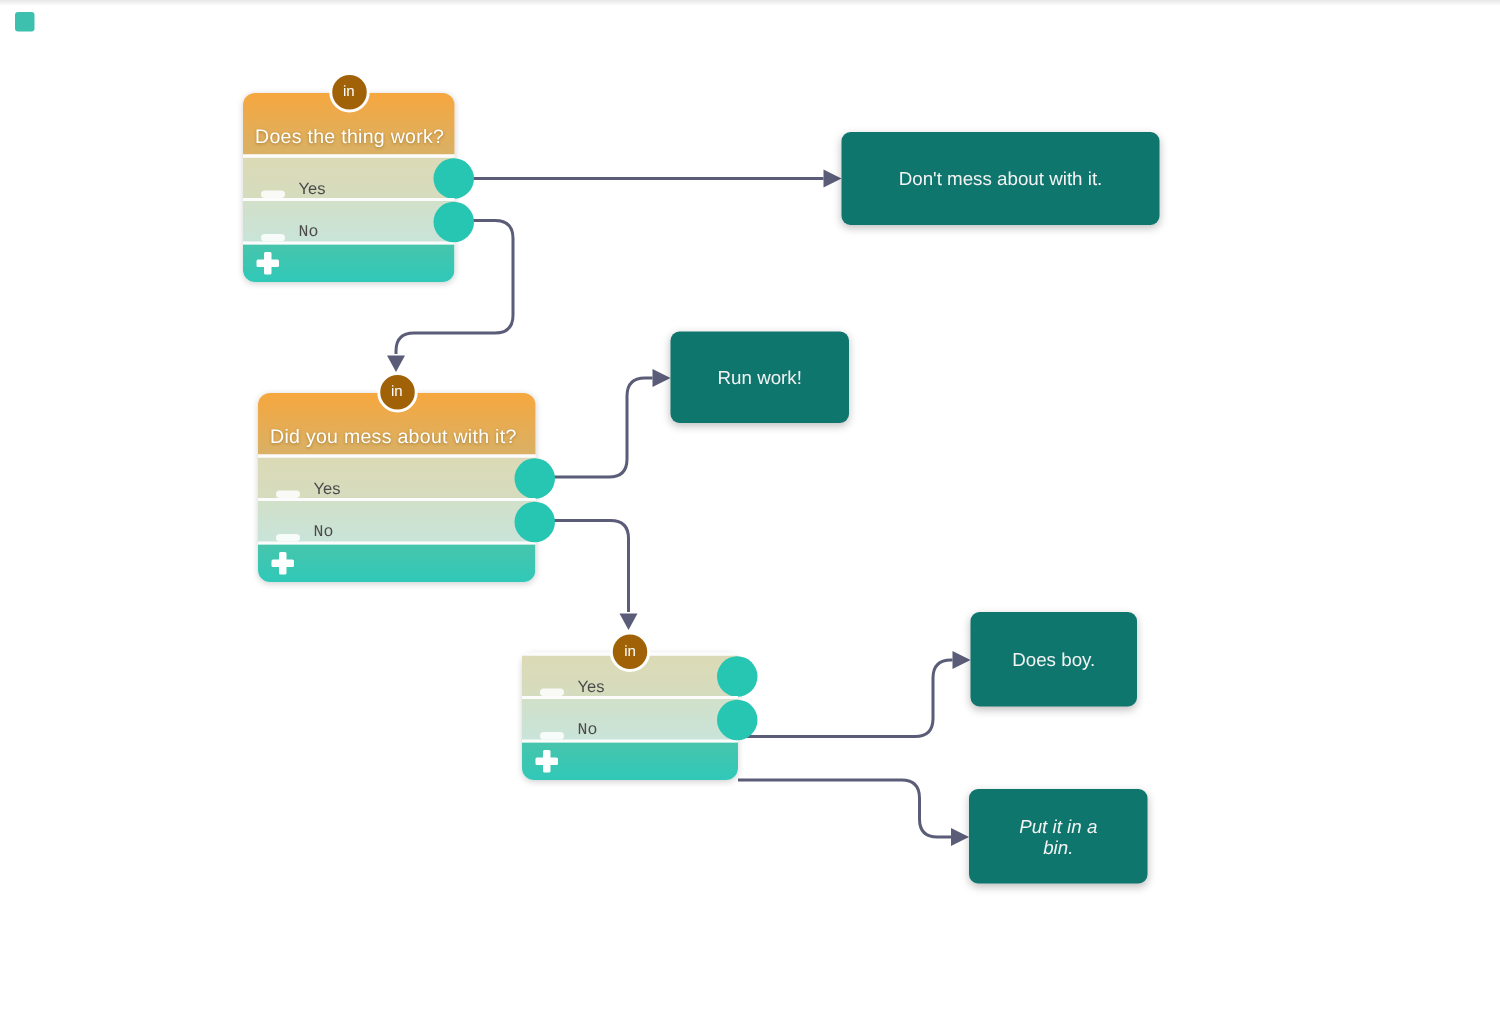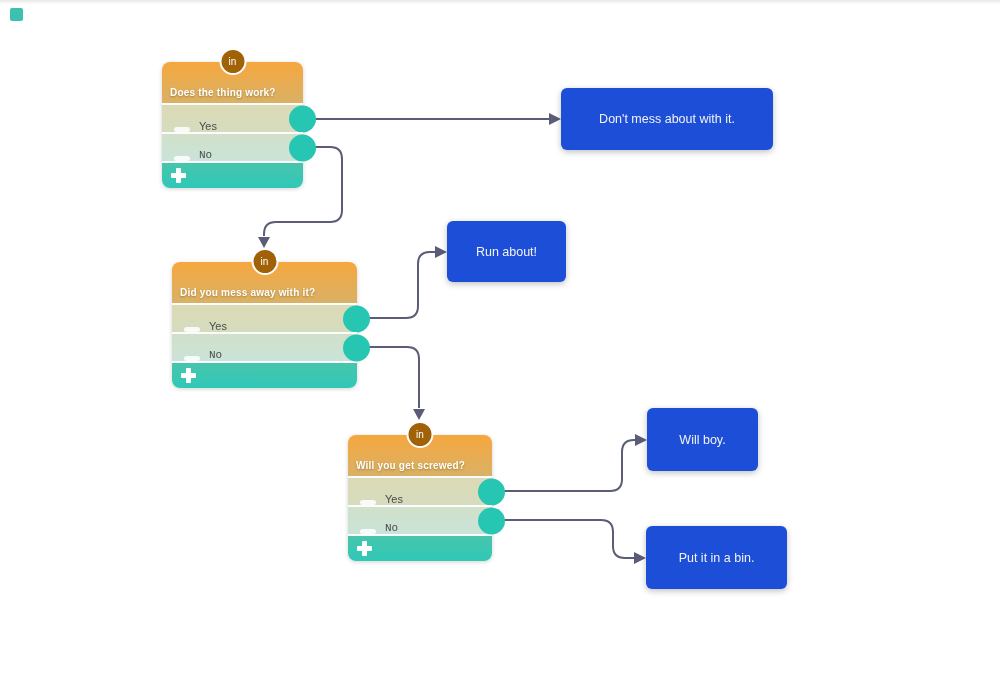--- a/index.html
+++ b/index.html
@@ -13,21 +13,21 @@
   .swatch { position:absolute; left:10px; top:8px; width:13px; height:13px;
     background:#3dc0ad; border-radius:2px; z-index:2; }
 
   #wires { position:absolute; left:0; top:0; z-index:1; }
 
   .qnode { position:absolute; border-radius:8px; z-index:2;
     box-shadow:0 1px 4px rgba(0,0,0,.18); }
   .qheader { height:41px; border-radius:8px 8px 0 0;
     background:linear-gradient(180deg,#f6a73e,#d9b166);
     display:flex; align-items:flex-end; padding:0 0 5px 8px; box-sizing:border-box;
-    color:#ffffff; font-weight:bold; font-size:10px; letter-spacing:.2px;
+    color:#ffffff; font-weight:normal; font-size:13px; letter-spacing:.2px;
     white-space:nowrap; text-shadow:0 1px 2px rgba(110,80,20,.5); }
   .badge { position:absolute; top:-14px; left:50%; transform:translateX(-50%);
     width:23px; height:23px; border-radius:50%;
     background:#a16207; border:2px solid #ffffff;
     color:#ffffff; font-size:10px; line-height:23px; text-align:center; z-index:3; }
   .qrow { position:relative; height:29px; display:flex; align-items:flex-end;
     border-top:2px solid #fcfcfc; box-sizing:border-box; padding-left:12px; }
   .qrow.yes { background:linear-gradient(180deg,#dcdab6,#d5dcbe); }
   .qrow.no  { background:linear-gradient(180deg,#d1e0c9,#c9e4d9);font-family:Liberation Mono, monospace; }
   .dash { width:16px; height:5px; border-radius:2.5px;
@@ -38,21 +38,21 @@
   .qfooter { height:27px; border-radius:0 0 8px 8px;
     background:linear-gradient(180deg,#47c5ac,#30c8b8);
     border-top:2px solid #fcfcfc; box-sizing:border-box;
     display:flex; align-items:center; padding-left:9px; cursor:pointer; }
   .plus { position:relative; width:15px; height:15px; }
   .plus::before { content:""; position:absolute; left:0; top:5px; width:15px; height:5px;
     background:#ffffff; border-radius:1px; }
   .plus::after  { content:""; position:absolute; left:5px; top:0; width:5px; height:15px;
     background:#ffffff; border-radius:1px; }
 
-  .anode { position:absolute; background:#1d4ed8; border-radius:6px; z-index:2;
+  .anode { position:absolute; background:#0f766e; border-radius:6px; z-index:2;
     color:#f3f3f3; font-size:12.5px; text-align:center;
     display:flex; align-items:center; justify-content:center;
     box-shadow:0 2px 6px rgba(0,0,0,.25); padding:0 23px; box-sizing:border-box; }
 </style>
 </head>
 <body>
 
 <div class="top-fade"></div>
 <div class="swatch"></div>
 
@@ -88,53 +88,52 @@
     <span class="qopt-label">No</span>
     <span class="endpoint"></span>
   </div>
   <div class="qfooter">
     <span class="plus"></span>
   </div>
 </div>
 
 <div class="qnode" style="left:172px; top:262px; width:185px;">
   <div class="badge">in</div>
-  <div class="qheader">Did you mess away with it?</div>
+  <div class="qheader">Did you mess about with it?</div>
   <div class="qrow yes">
     <span class="dash"></span>
     <span class="qopt-label">Yes</span>
     <span class="endpoint"></span>
   </div>
   <div class="qrow no">
     <span class="dash"></span>
     <span class="qopt-label">No</span>
     <span class="endpoint"></span>
   </div>
   <div class="qfooter">
     <span class="plus"></span>
   </div>
 </div>
 
 <div class="qnode" style="left:348px; top:435px; width:144px;">
   <div class="badge">in</div>
-  <div class="qheader">Will you get screwed?</div>
   <div class="qrow yes">
     <span class="dash"></span>
     <span class="qopt-label">Yes</span>
     <span class="endpoint"></span>
   </div>
   <div class="qrow no">
     <span class="dash"></span>
     <span class="qopt-label">No</span>
     <span class="endpoint"></span>
   </div>
   <div class="qfooter">
     <span class="plus"></span>
   </div>
 </div>
 
 <div class="anode" style="left:561px; top:88px; width:212px; height:62px;">Don't mess about with it.</div>
 
-<div class="anode" style="left:447px; top:221px; width:119px; height:61px;">Run about!</div>
+<div class="anode" style="left:447px; top:221px; width:119px; height:61px;">Run work!</div>
 
-<div class="anode" style="left:647px; top:408px; width:111px; height:63px;">Will boy.</div>
+<div class="anode" style="left:647px; top:408px; width:111px; height:63px;">Does boy.</div>
 
-<div class="anode" style="left:646px; top:526px; width:141px; height:63px;">Put it in a bin.</div>
+<div class="anode" style="left:646px; top:526px; width:119px; height:63px;font-style:italic;">Put it in a bin.</div>
 
 </body></html>

